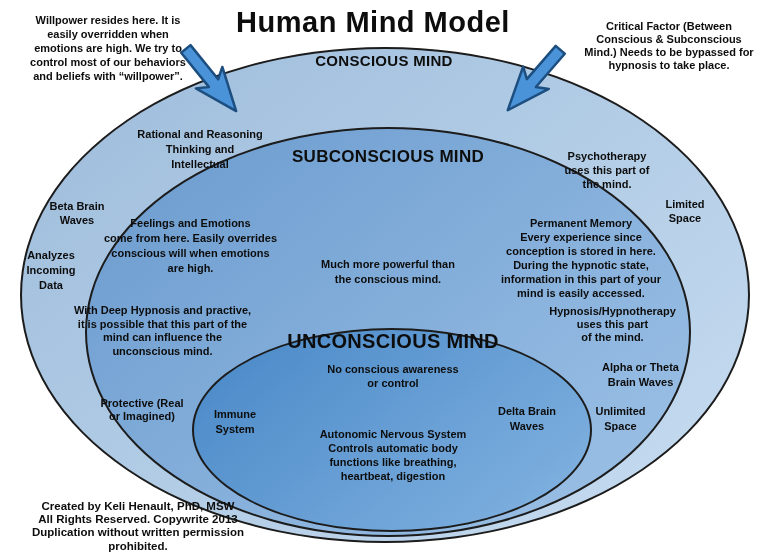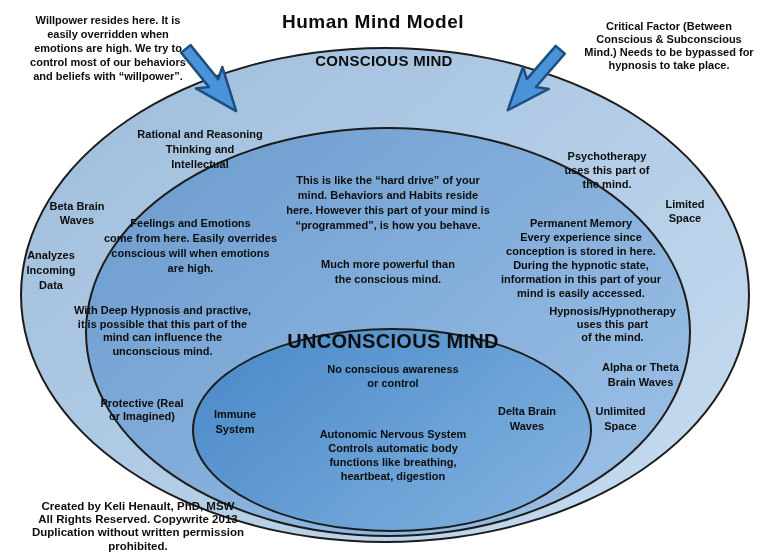--- a/index.html
+++ b/index.html
@@ -16,21 +16,21 @@
     box-sizing:border-box;
   }
   .ellipse-outer  { left:20px;  top:47px;  width:730px; height:496px; background-color:var(--outer,#adcce9); }
   .ellipse-middle { left:85px;  top:127px; width:606px; height:410px; background-color:var(--middle,#74a7db); }
   .ellipse-inner  { left:192px; top:328px; width:400px; height:204px; background-color:var(--inner,#4e92d3); }
 
   .block { position:absolute; white-space:pre-line; font-size:11px; line-height:14px; }
   .ta-c { text-align:center; }
   .ta-l { text-align:center; }
 
-  .title       { left:0; top:6px; width:746px; font-size:19px; line-height:32px; letter-spacing:0.5px; }
+  .title       { left:0; top:6px; width:746px; font-size:29px; line-height:32px; letter-spacing:0.5px; }
   .willpower   { left:15px;   top:13px;  width:186px; }
   .critical    { left:570px; top:20px;  width:198px; line-height:13px; }
 
   .con-head    { left:234px; top:52px;  width:300px; font-size:15px; line-height:17px; letter-spacing:0.3px; }
   .con-cap     { left:284px; top:74px;  width:200px; line-height:14.5px; }
   .rational    { left:115px; top:127px; width:170px; line-height:15px; }
   .psycho      { left:547px; top:149px; width:120px; }
   .beta        { left:37px;  top:199px; width:80px;  }
   .limited     { left:645px; top:197px; width:80px;  }
   .analyzes    { left:15px;  top:248px; width:72px;  line-height:15px; }
@@ -101,24 +101,21 @@
 uses this part of
 the mind.</div>
   <div class="block ta-c beta">Beta Brain
 Waves</div>
   <div class="block ta-c limited">Limited
 Space</div>
   <div class="block ta-c analyzes">Analyzes
 Incoming
 Data</div>
 
-  <div class="block ta-c harddrive">This is like the “hard drive” of your
-mind. Behaviors and Habits reside
-here. However this part of your mind is
-“programmed”, is how you behave.</div>
+  <div class="block ta-c sub-head">SUBCONSCIOUS MIND</div>
   <div class="block ta-c feelings">Feelings and Emotions
 come from here. Easily overrides
 conscious will when emotions
 are high.</div>
   <div class="block ta-c powerful">Much more powerful than
 the conscious mind.</div>
   <div class="block ta-c permanent">Permanent Memory
 Every experience since
 conception is stored in here.
 During the hypnotic state,

